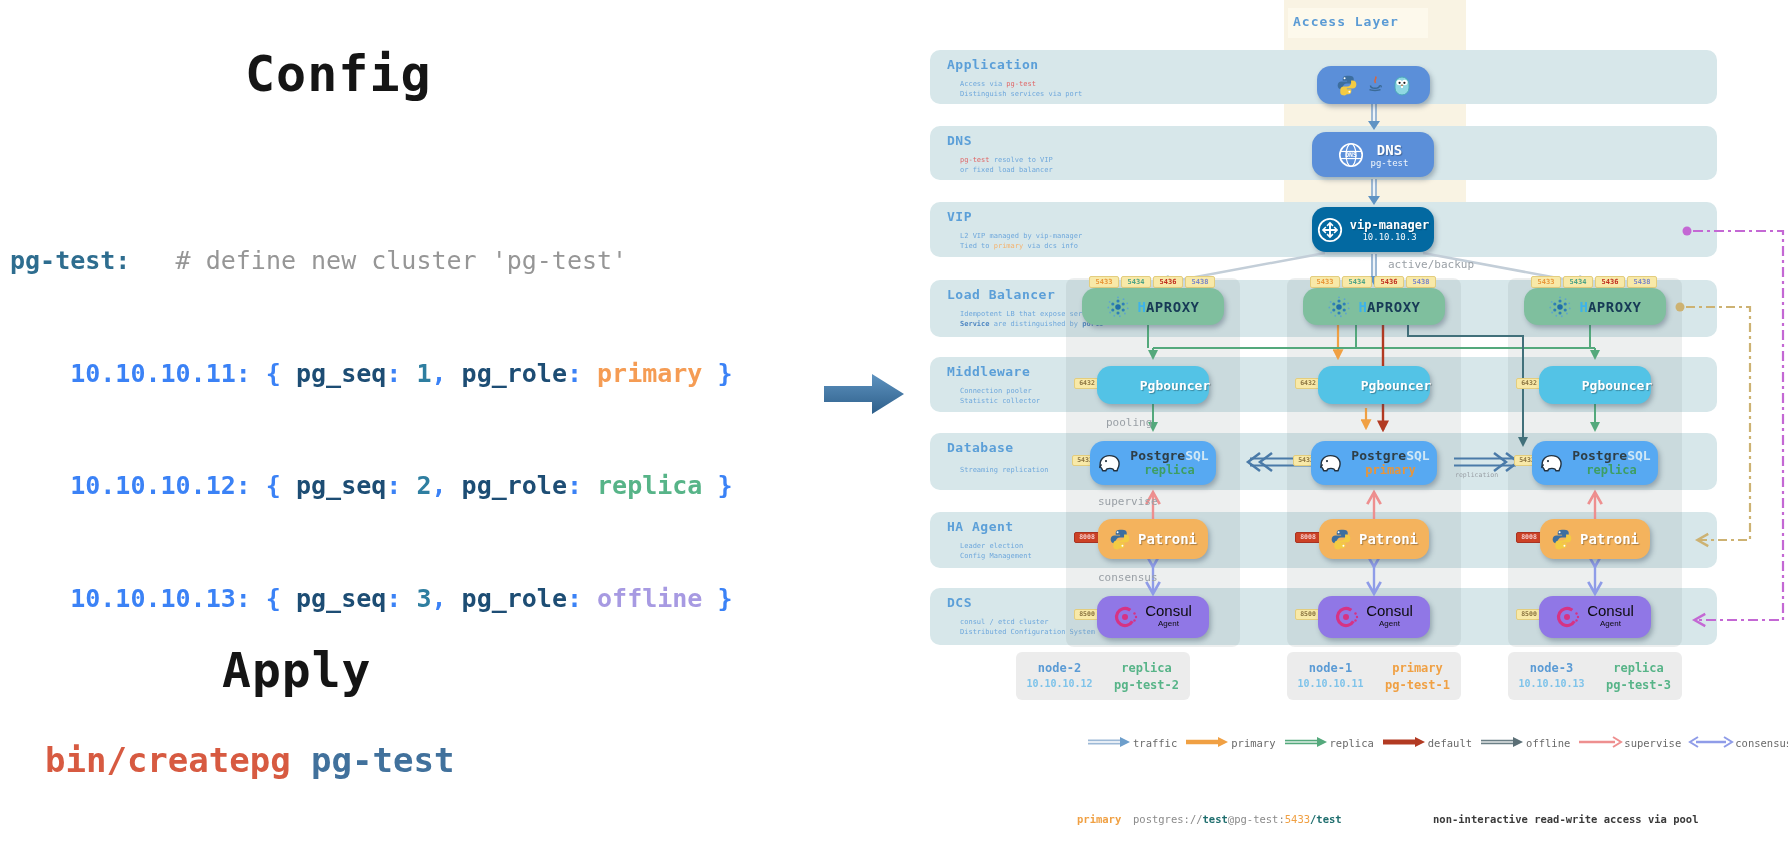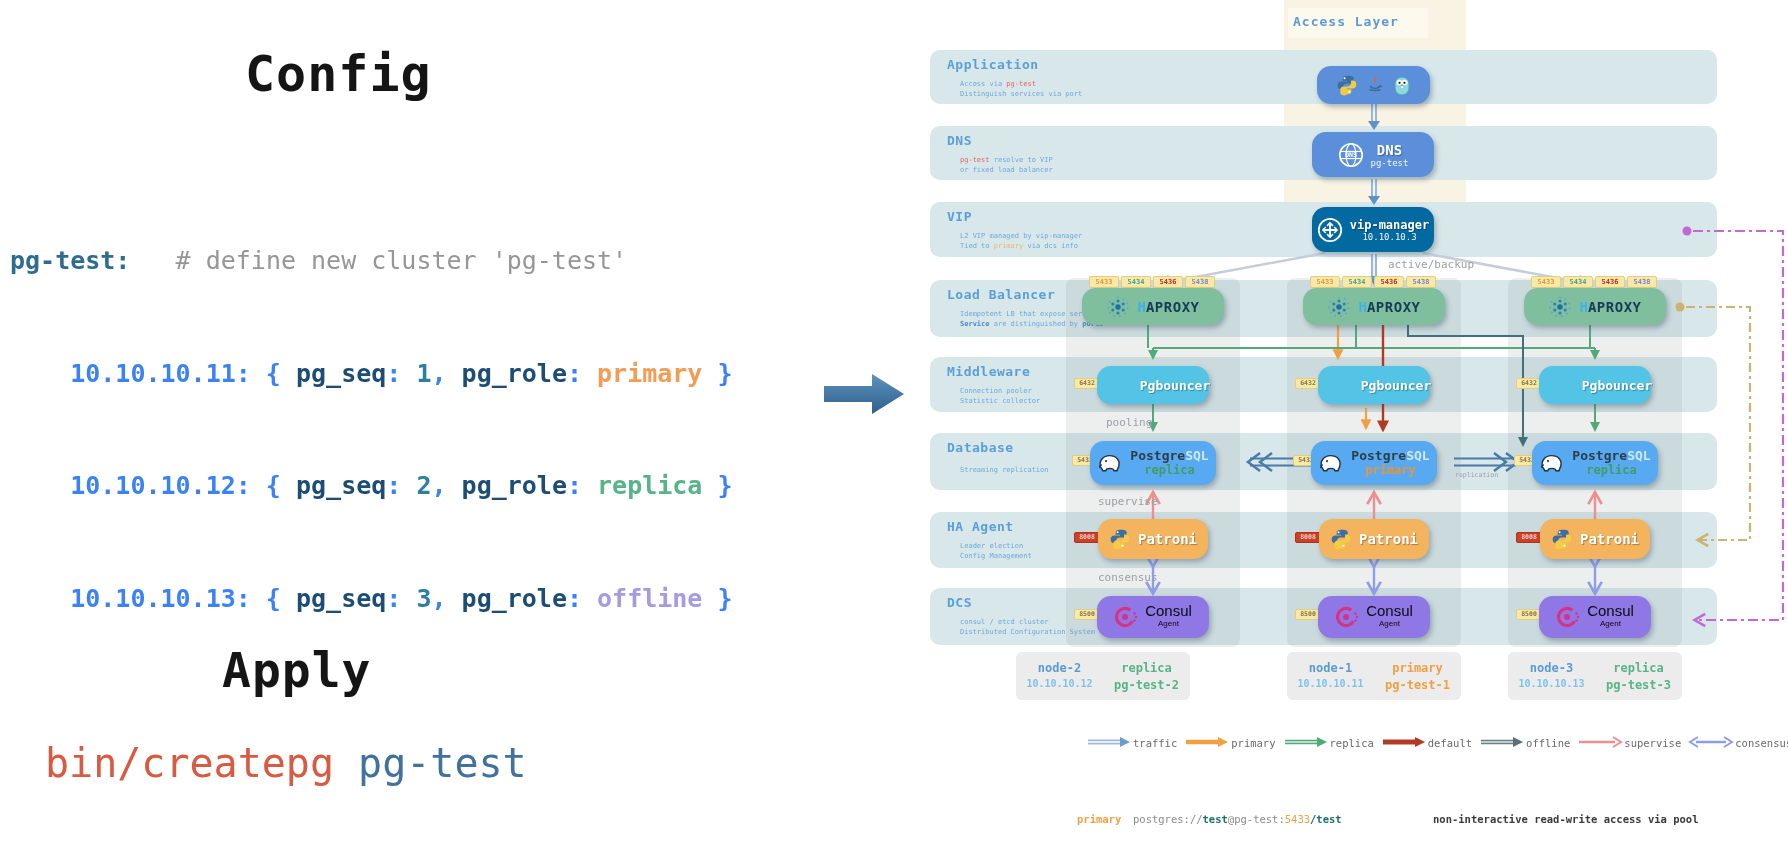--- a/index.html
+++ b/index.html
@@ -11,21 +11,21 @@
   .code{left:2px;top:167px;font-size:25px;line-height:37.5px;white-space:pre;}
   .cl{height:37.5px;margin-left:8px;}
   .k1{color:#2e6d8f;font-weight:bold;}
   .k2{color:#1d4d74;font-weight:bold;}
   .pl{color:#3b82f6;font-weight:bold;}
   .vl{color:#2e7ea0;font-weight:bold;}
   .cm{color:#969696;}
   .rp{color:#f59c54;font-weight:bold;}
   .rr{color:#57b488;font-weight:bold;}
   .ro{color:#a79ae2;font-weight:bold;}
-  .cmd{left:45px;top:740px;font-size:40px;font-weight:normal;white-space:pre;}
+  .cmd{left:45px;top:740px;font-size:34px;font-weight:bold;white-space:pre;}
   .cmd-red{color:#d75a41;}
   .cmd-blue{color:#41719c;}
   .big-arrow{left:824px;top:374px;width:80px;height:40px;
     background:linear-gradient(180deg,#5e93c0,#2e5f8a);
     clip-path:polygon(0 30%,60% 30%,60% 0,100% 50%,60% 100%,60% 70%,0 70%);}
   
   .cream{left:1284px;top:0;width:182px;height:257px;background:#f9f3e3;}
   .cream-hi{left:1288px;top:8px;width:140px;height:30px;background:#fdf9ec;}
   .access-label{left:1293px;top:14px;font-size:13px;font-weight:bold;color:#5b9bd5;letter-spacing:1px;}
   .lrow{left:930px;width:787px;background:#d7e7ea;border-radius:10px;}

